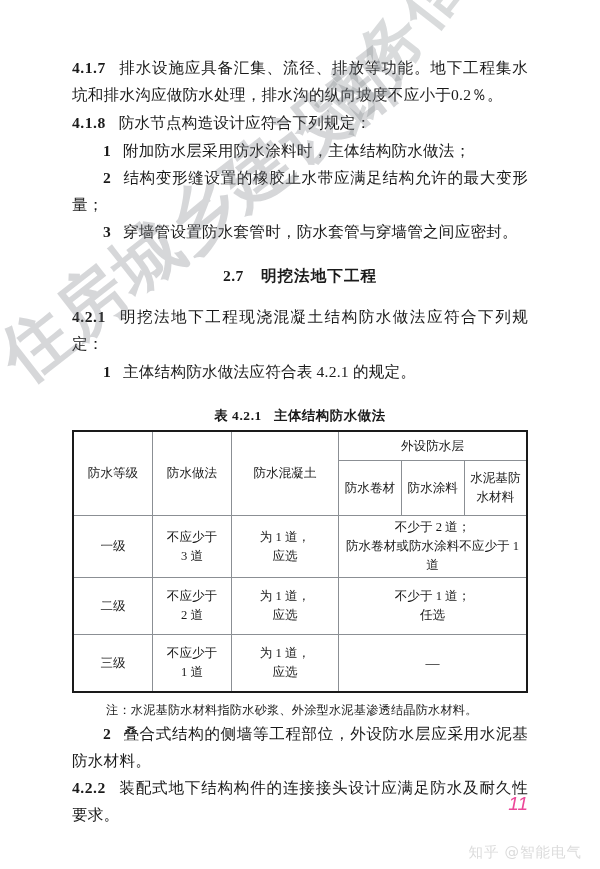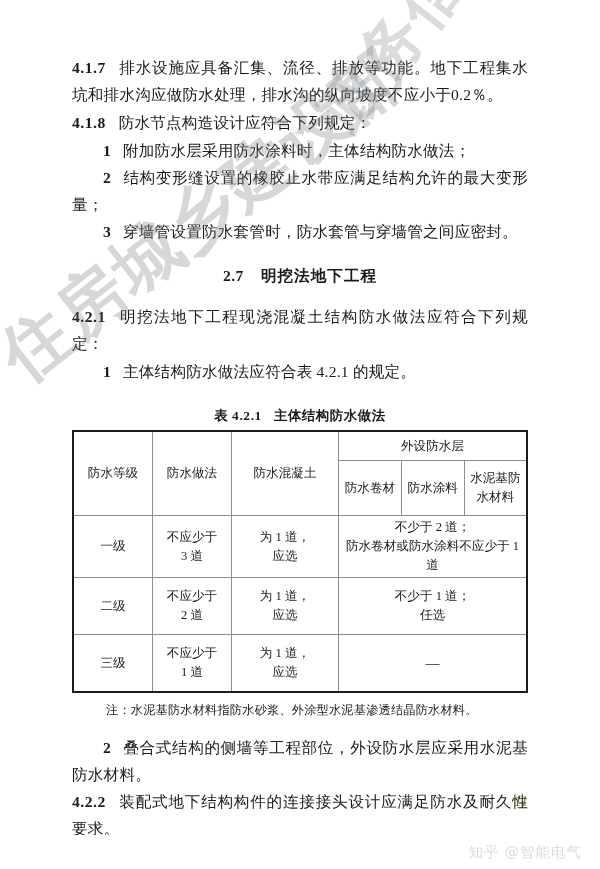--- a/index.html
+++ b/index.html
@@ -146,31 +146,31 @@
 
   .table-note {
     font-size: 12.2px;
     line-height: 20px;
     margin: 7px 0 0 0;
     padding-left: 34px;
     font-weight: 400;
     letter-spacing: 0.2px;
   }
 
-  .after-table { margin-top: 14px; }
+  .after-table { }
 
   
   .page-number {
     position: absolute;
     right: 72px;
     top: 793px;
-    font-family: Liberation Serif, serif;
+    font-family: Liberation Sans, sans-serif;
     font-style: italic;
-    font-size: 15px;
-    color: #4d7c0f;
+    font-size: 19px;
+    color: #ec4899;
     z-index: 2;
   }
 
   
   .zhihu-bar {
     position: absolute;
     left: 0;
     right: 0;
     bottom: 0;
     height: 34px;

